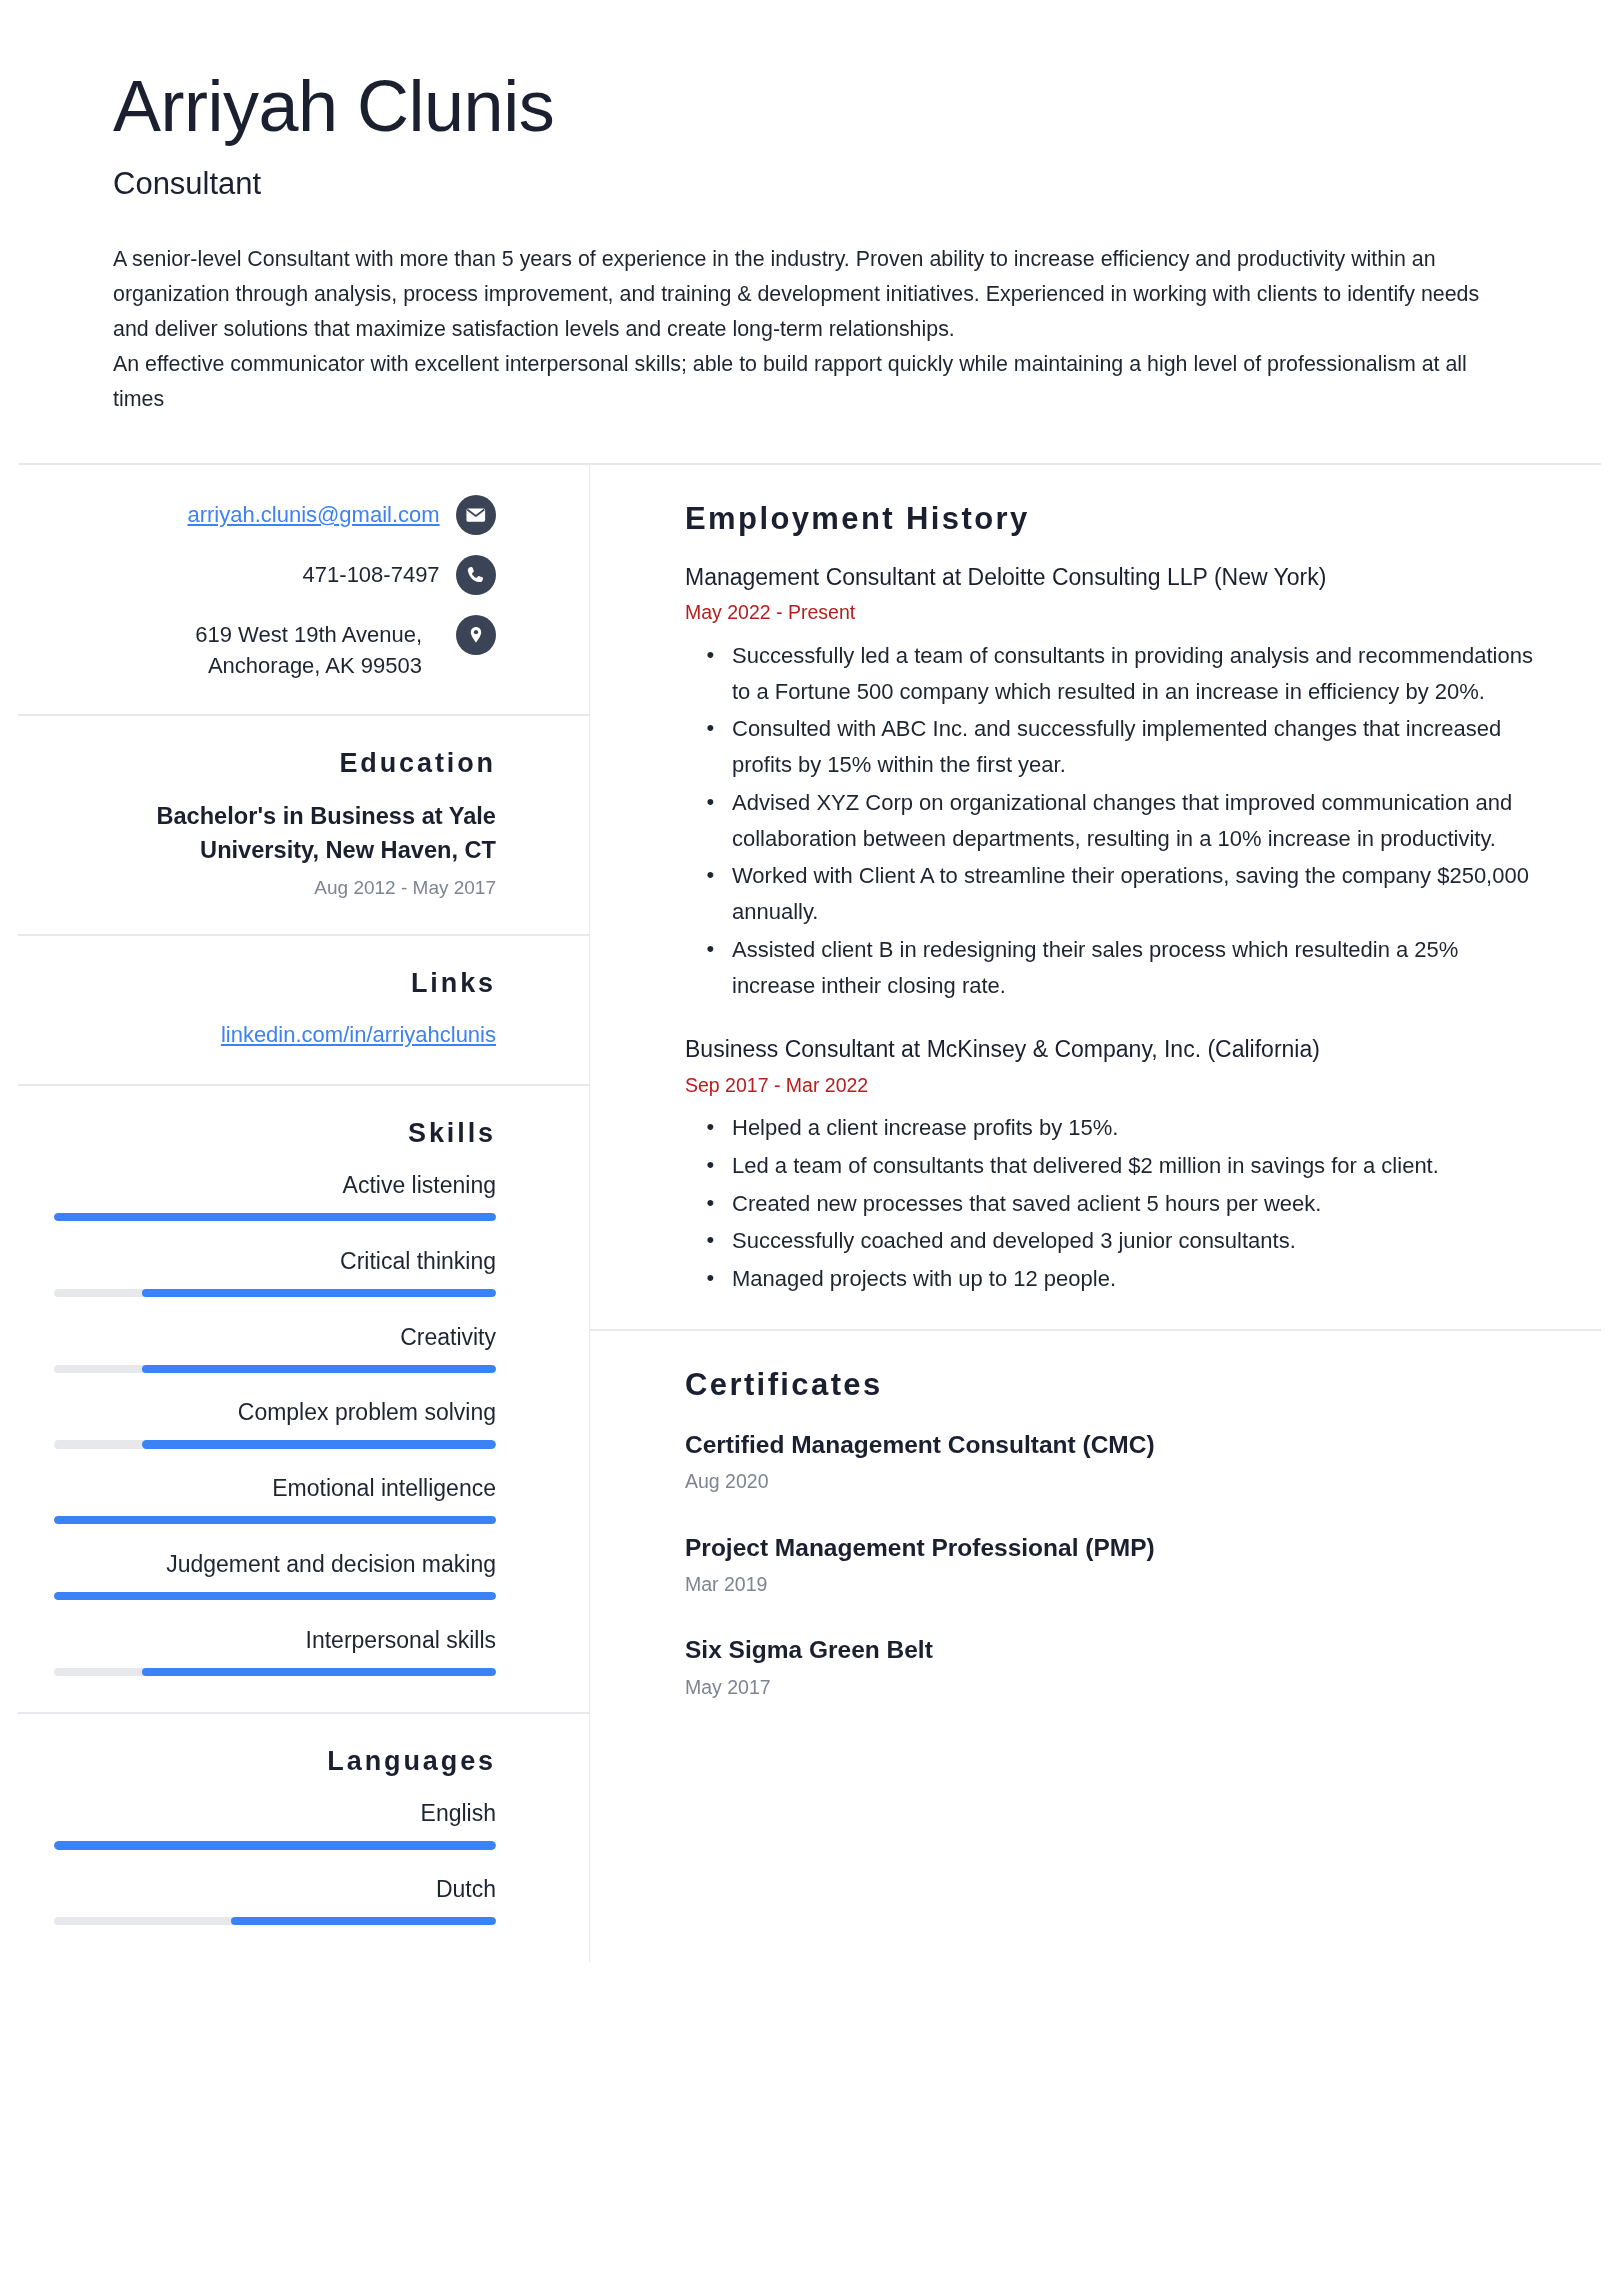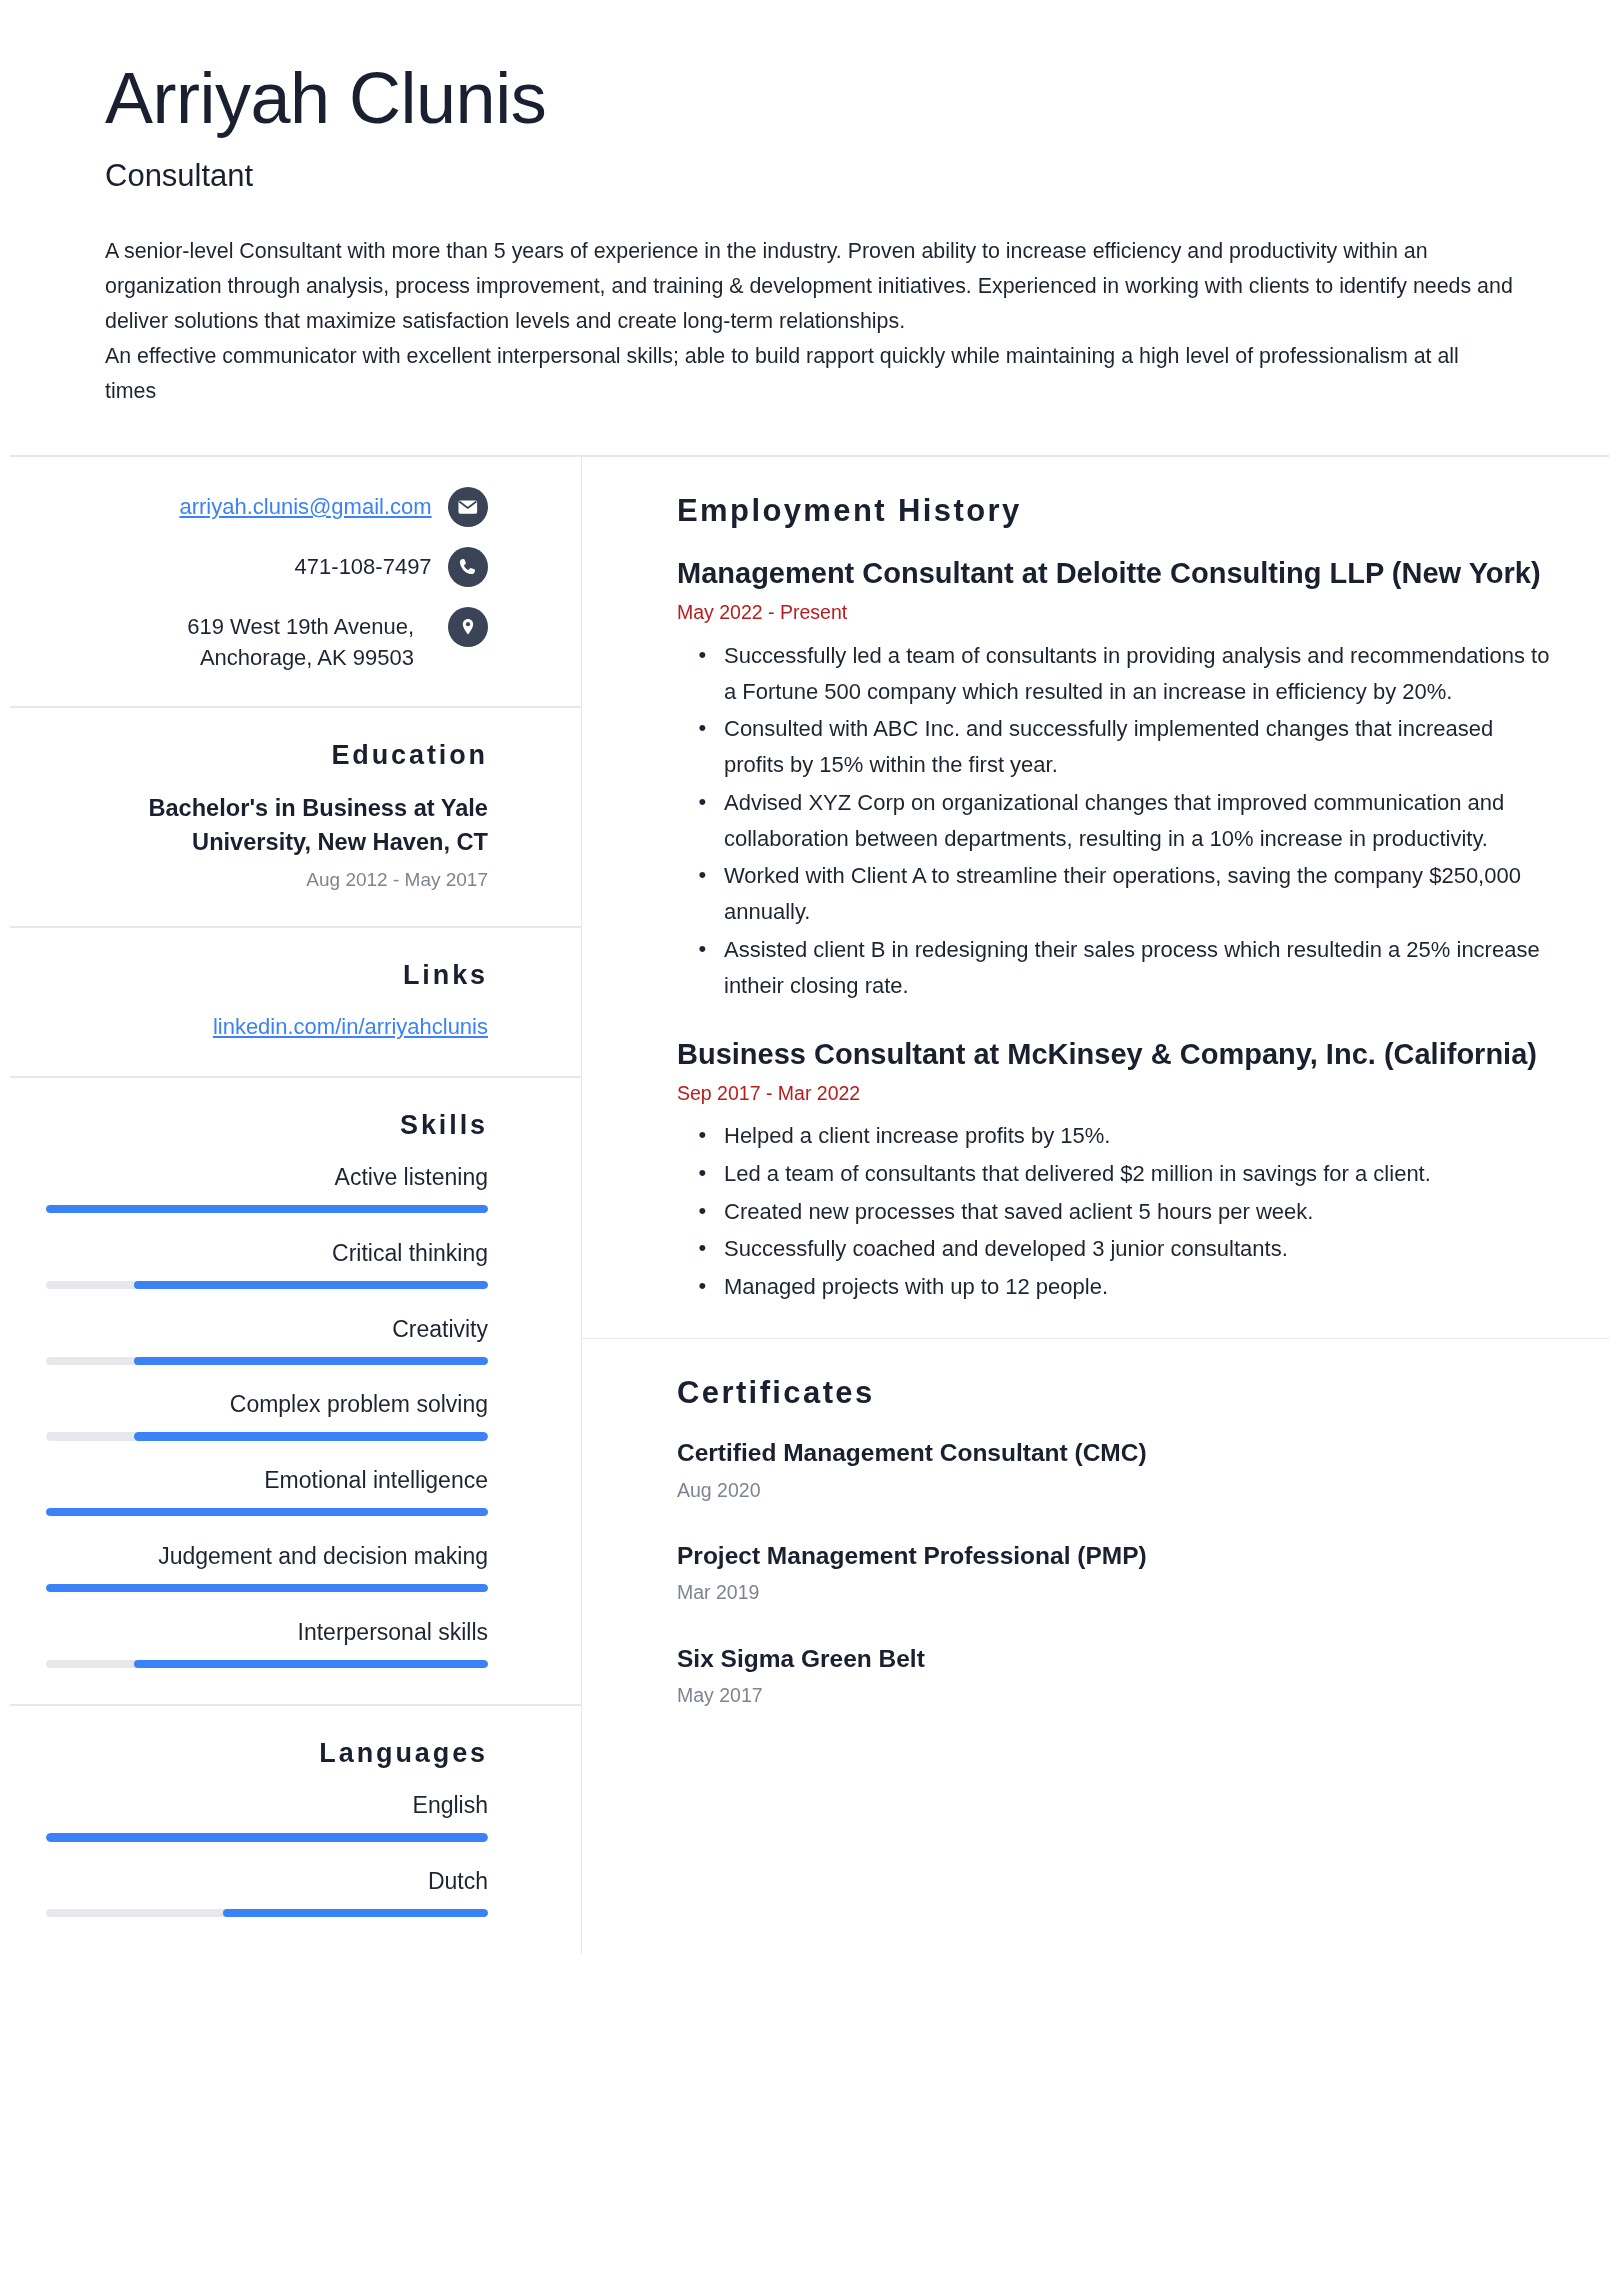--- a/index.html
+++ b/index.html
@@ -13,21 +13,21 @@
     font-family: "Liberation Sans", sans-serif;
     color: #1e2532;
     -webkit-font-smoothing: antialiased;
   }
 
   .page {
     width: 1619px;
     min-height: 2296px;
     background: #ffffff;
     position: relative;
-    padding: 10px;
+    padding: 18px;
   }
 
   
   .header {
     padding: 50px 95px 0 95px;
   }
 
   .full-name {
     font-size: 72px;
     font-weight: 400;
@@ -200,22 +200,22 @@
     letter-spacing: 2.4px;
     color: #1a2030;
     margin-bottom: 23px;
     line-height: 1.25;
   }
 
   .entry { margin-bottom: 31px; }
   .entry:last-child { margin-bottom: 0; }
 
   .entry-title {
-    font-size: 29px;
-    font-weight: 700;
+    font-size: 23px;
+    font-weight: 400;
     color: #1a2030;
     line-height: 1.35;
   }
 
   .entry-date {
     font-size: 19.5px;
     color: #b91c1c;
     margin-top: 6.4px;
     line-height: 1.4;
   }

